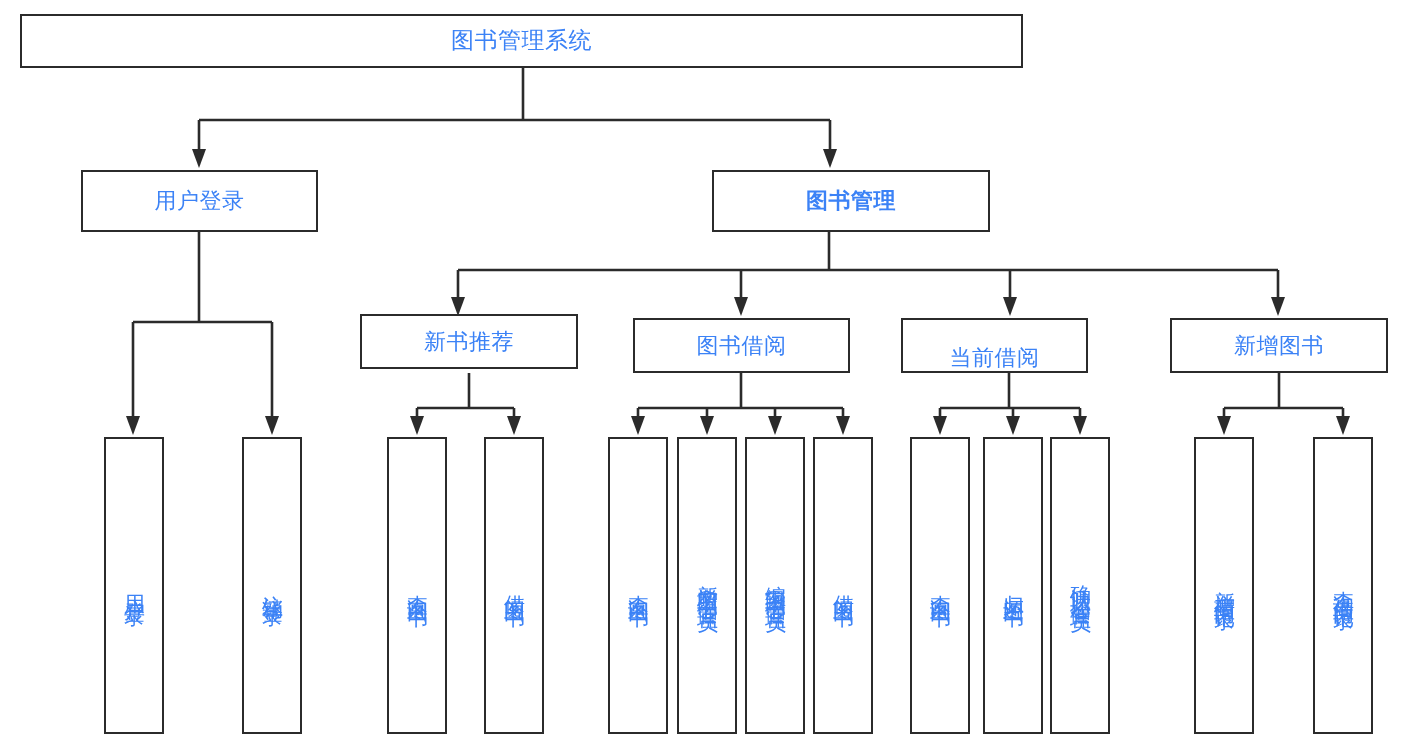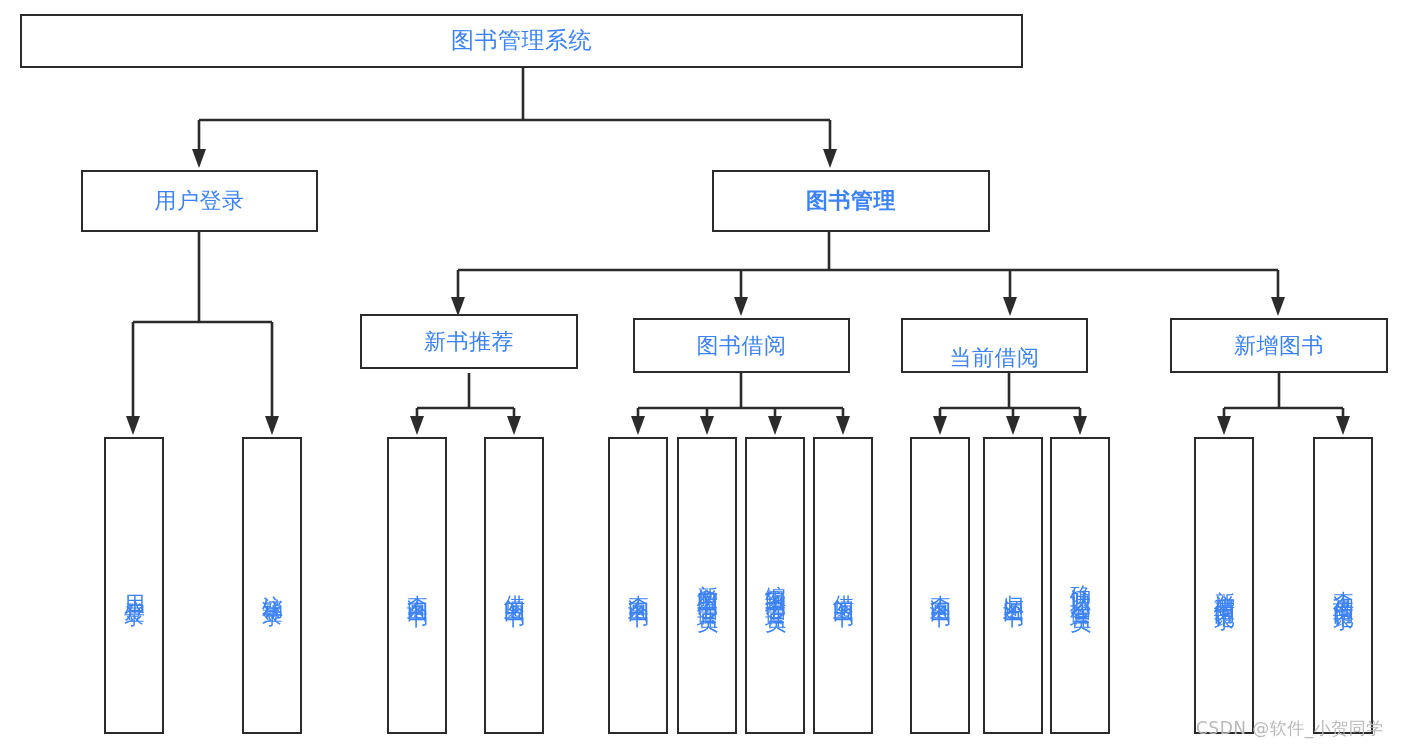--- a/index.html
+++ b/index.html
@@ -182,14 +182,13 @@
       <div class="node vert" style="left: 1050px; top: 437px; width: 60px; height: 297px;">
         <span class="label">确认归还（管理员）</span>
       </div>
       <div class="node vert" style="left: 1194px; top: 437px; width: 60px; height: 297px;">
         <span class="label">新增借阅记录</span>
       </div>
       <div class="node vert" style="left: 1313px; top: 437px; width: 60px; height: 297px;">
         <span class="label">查询借阅记录</span>
       </div>
     </div>
-  <div class="watermark" style="left: 1196px; top: 717px; color: rgb(185, 185, 185);">CSDN @软件_小贺同学</div>
 </div>
 
 </body></html>

